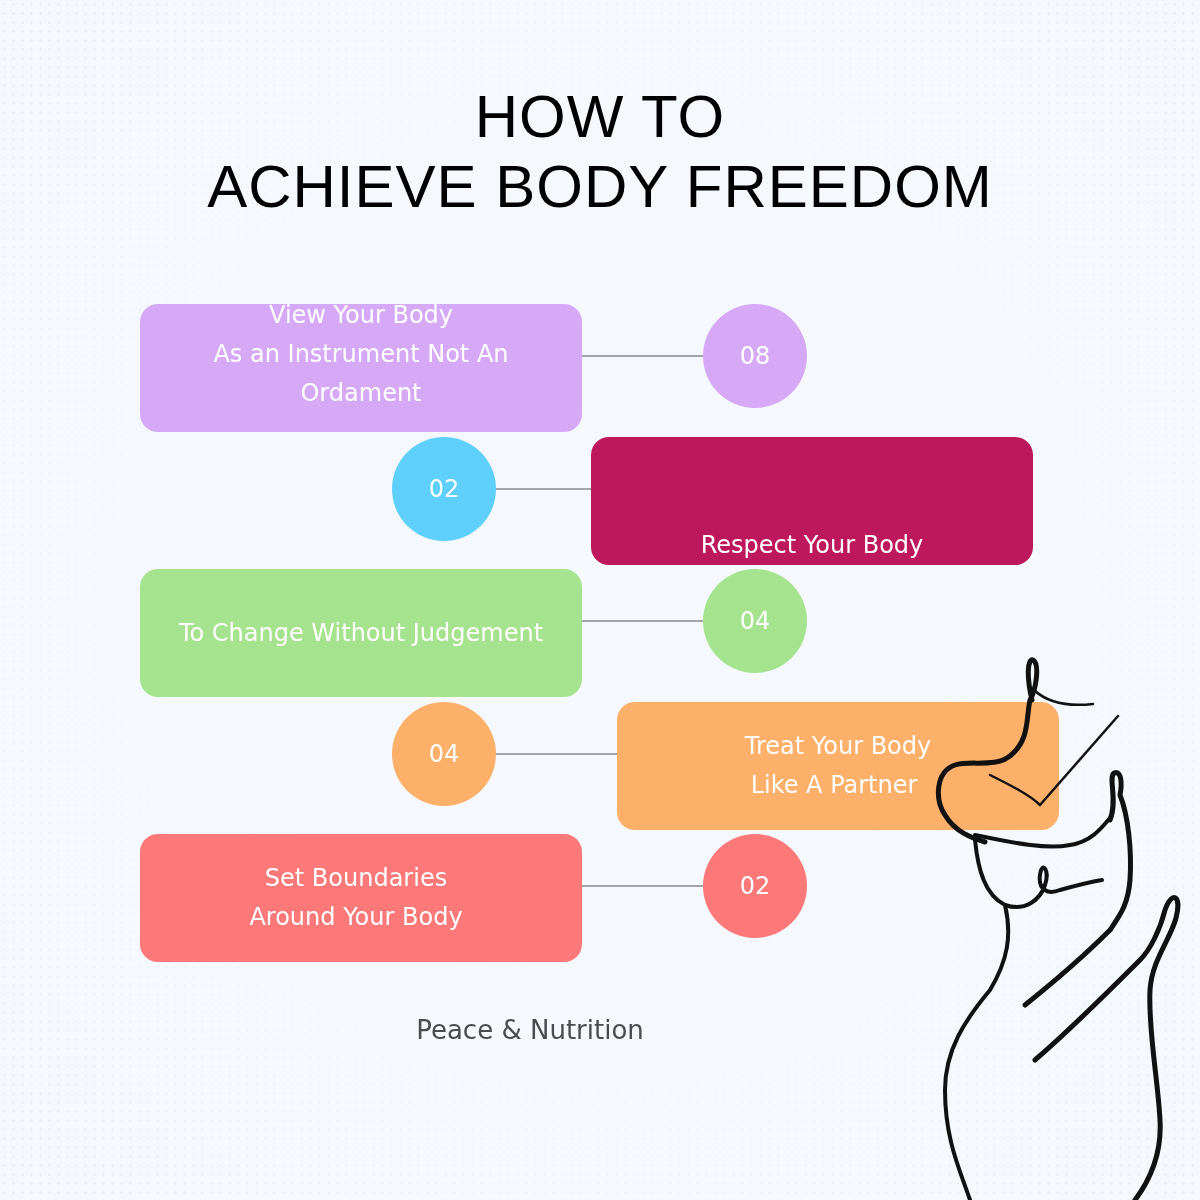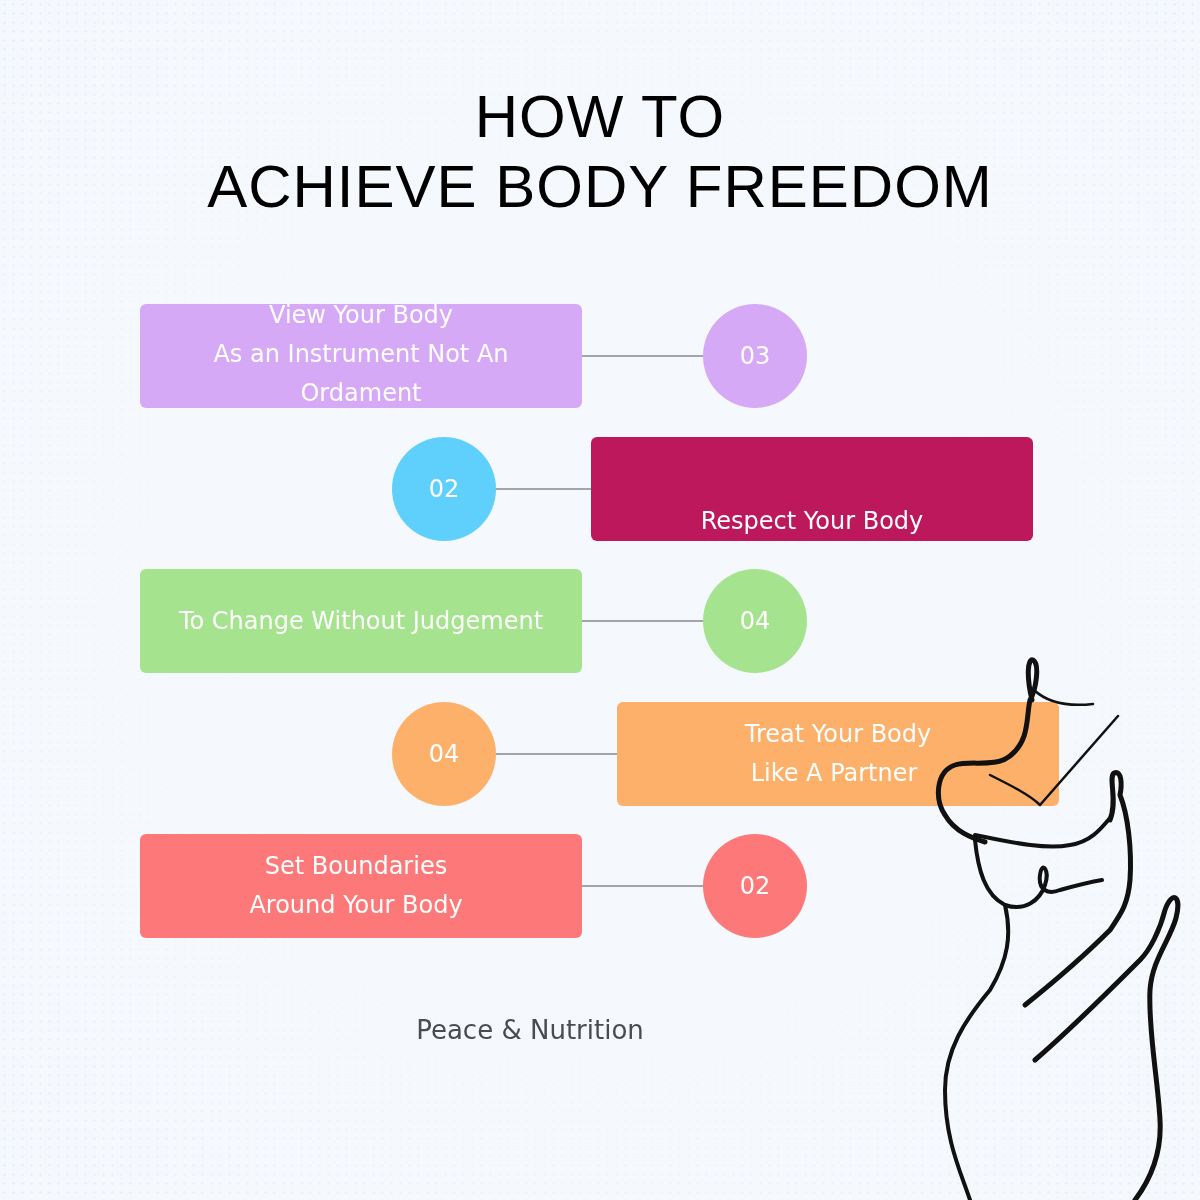--- a/index.html
+++ b/index.html
@@ -14,21 +14,21 @@
       position:absolute; left:0; top:0; width:1200px; height:1200px;
       background: radial-gradient(ellipse at 50% 50%, rgba(245,249,253,1) 40%, rgba(245,249,253,0.55) 75%, rgba(245,249,253,0.2) 100%);
     }
     .title {
       position:absolute; left:0; top:82px; width:1200px; text-align:center;
       color:#000000; font-family:"Liberation Sans", sans-serif;
       font-size:60px; line-height:70px; letter-spacing:1px; font-weight:400;
     }
     .title div { white-space:nowrap; }
     .box {
-      position:absolute; width:442px; height:104px; border-radius:6px;
+      position:absolute; width:442px; height:128px; border-radius:18px;
       color:#ffffff; display:flex; flex-direction:column; justify-content:center; align-items:center;
       font-size:24px; line-height:39px; text-align:center; overflow:visible;
     }
     .box span { display:block; white-space:nowrap; }
     .circle {
       position:absolute; width:104px; height:104px; border-radius:50%;
       color:#ffffff; display:flex; align-items:center; justify-content:center;
       font-size:24px;
     }
     .connector { position:absolute; height:2px; background:#a3a6a9; }
@@ -48,21 +48,21 @@
   <div>ACHIEVE BODY FREEDOM</div>
 </div>
 
 <div class="connector" style="left:582px; top:355px; width:124px;"></div>
 <div class="box" style="left:140px; top:304px; background:#d6a9f6; justify-content:flex-start; padding-top:0;">
   <span style="margin-top:-8px;">View Your Body</span>
   <span>As an Instrument Not An</span>
   <span>Ordament</span>
 </div>
 <div class="circle" style="left:703px; top:304px; background:#d6a9f6;">
-  <span>03</span>
+  <span>08</span>
 </div>
 
 <div class="connector" style="left:494px; top:488px; width:126px;"></div>
 <div class="circle" style="left:392px; top:437px; background:#5fcffb;">
   <span>02</span>
 </div>
 <div class="box" style="left:591px; top:437px; background:#be185d;justify-content:flex-end;">
   <span>Respect Your Body</span>
 </div>
 

